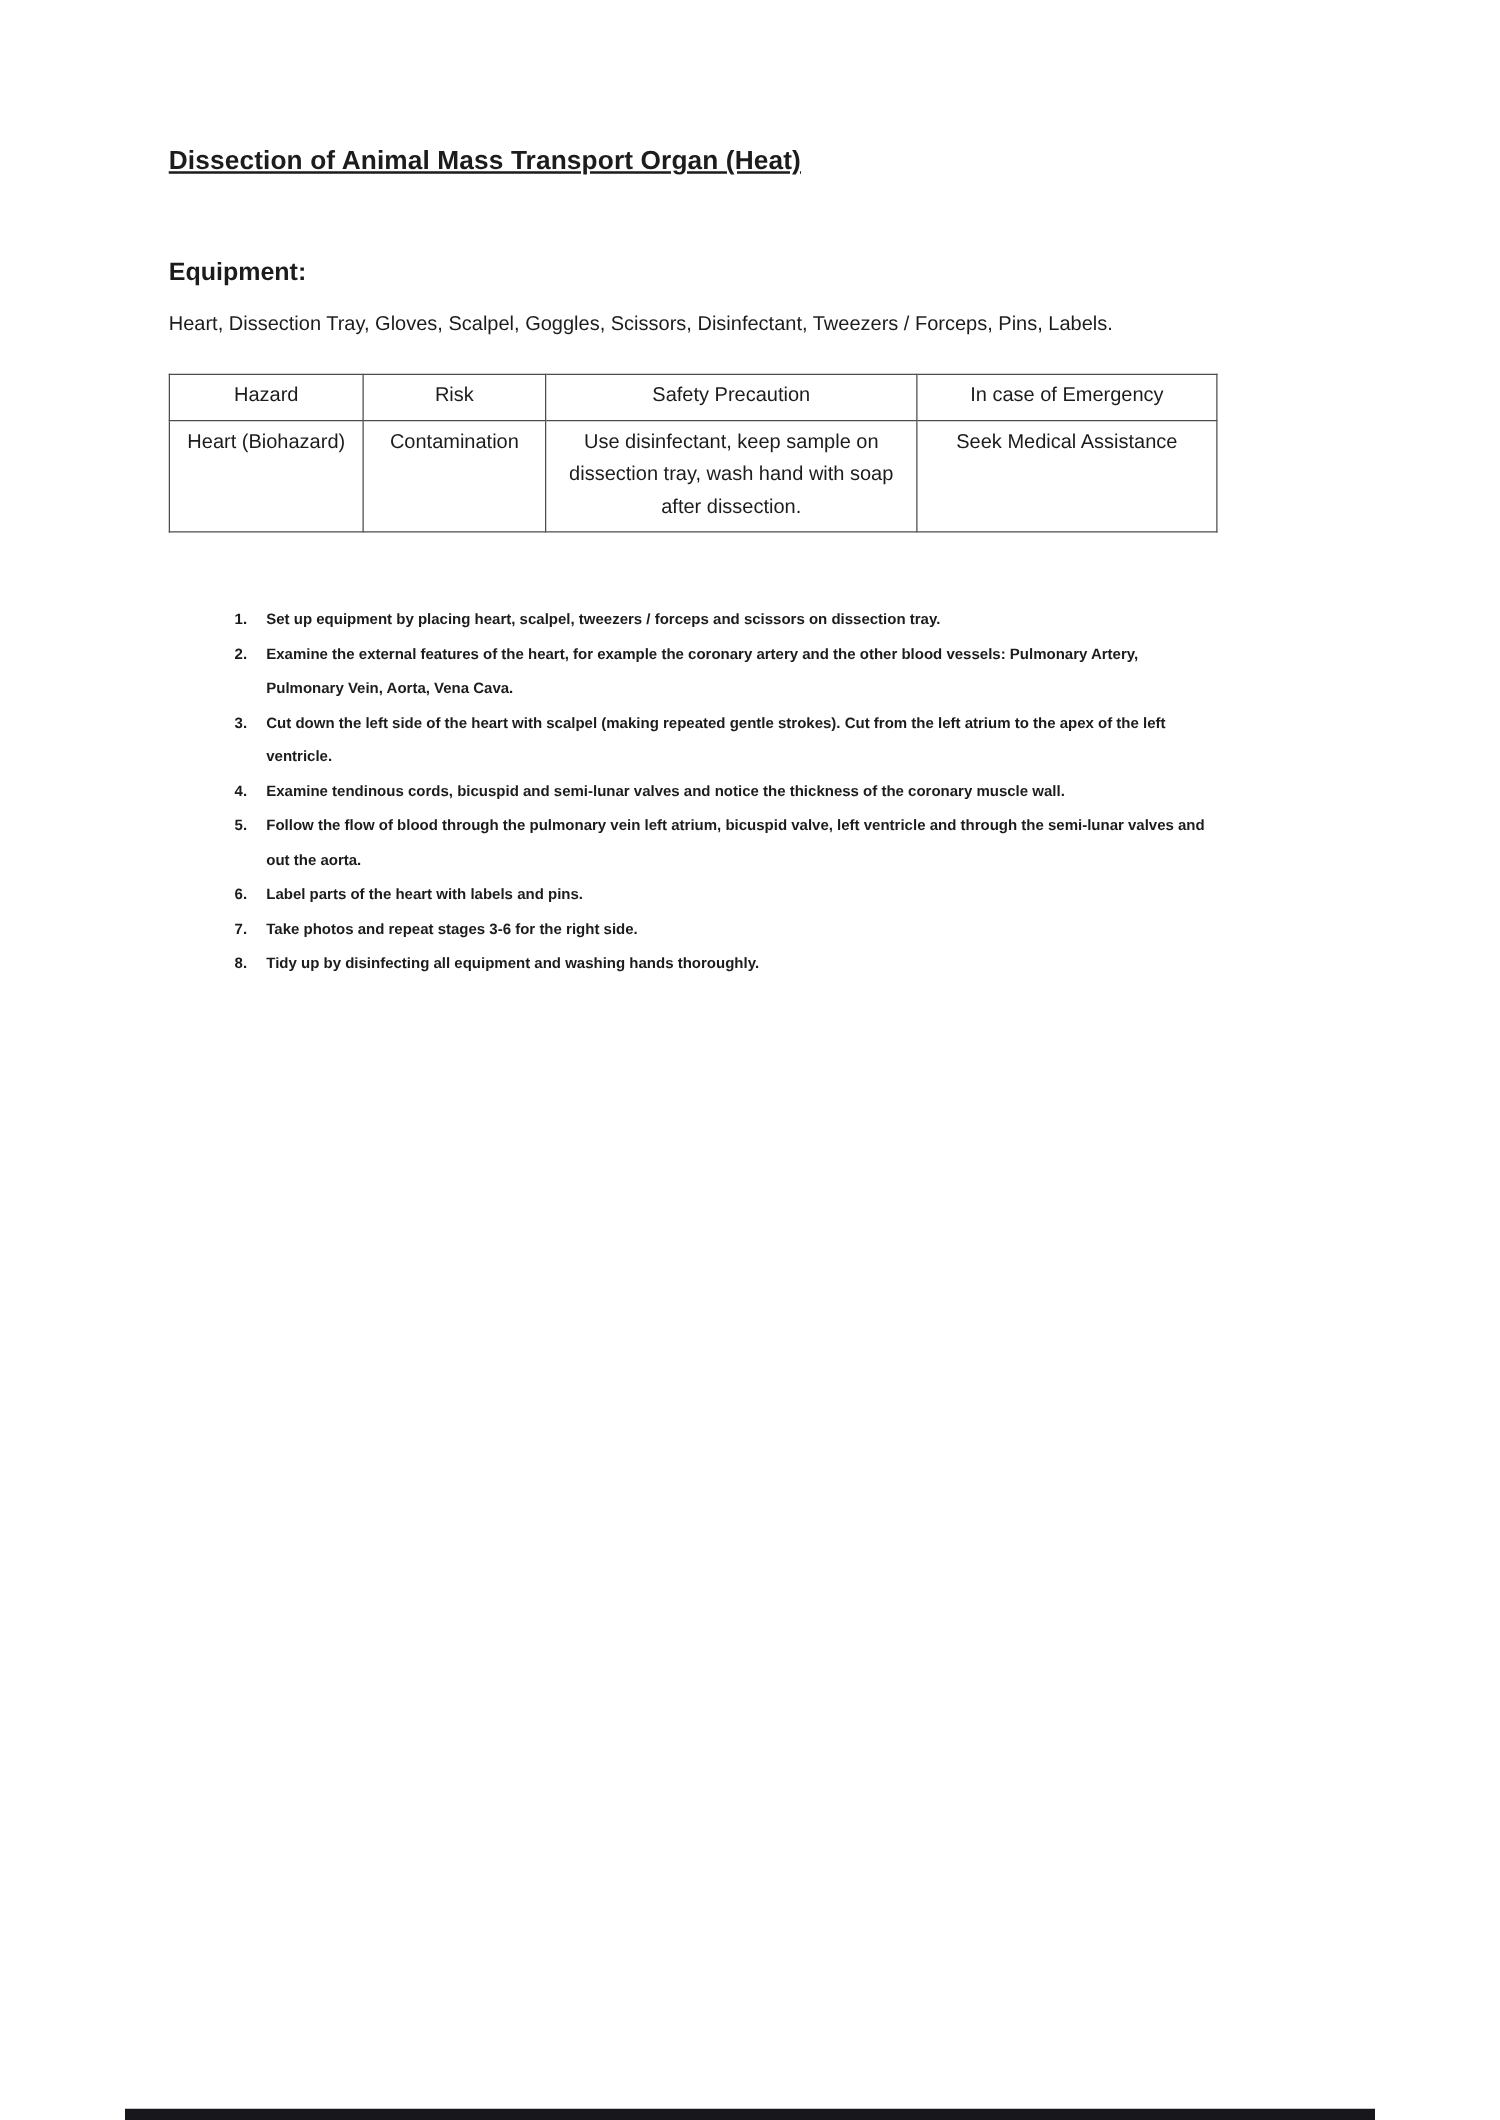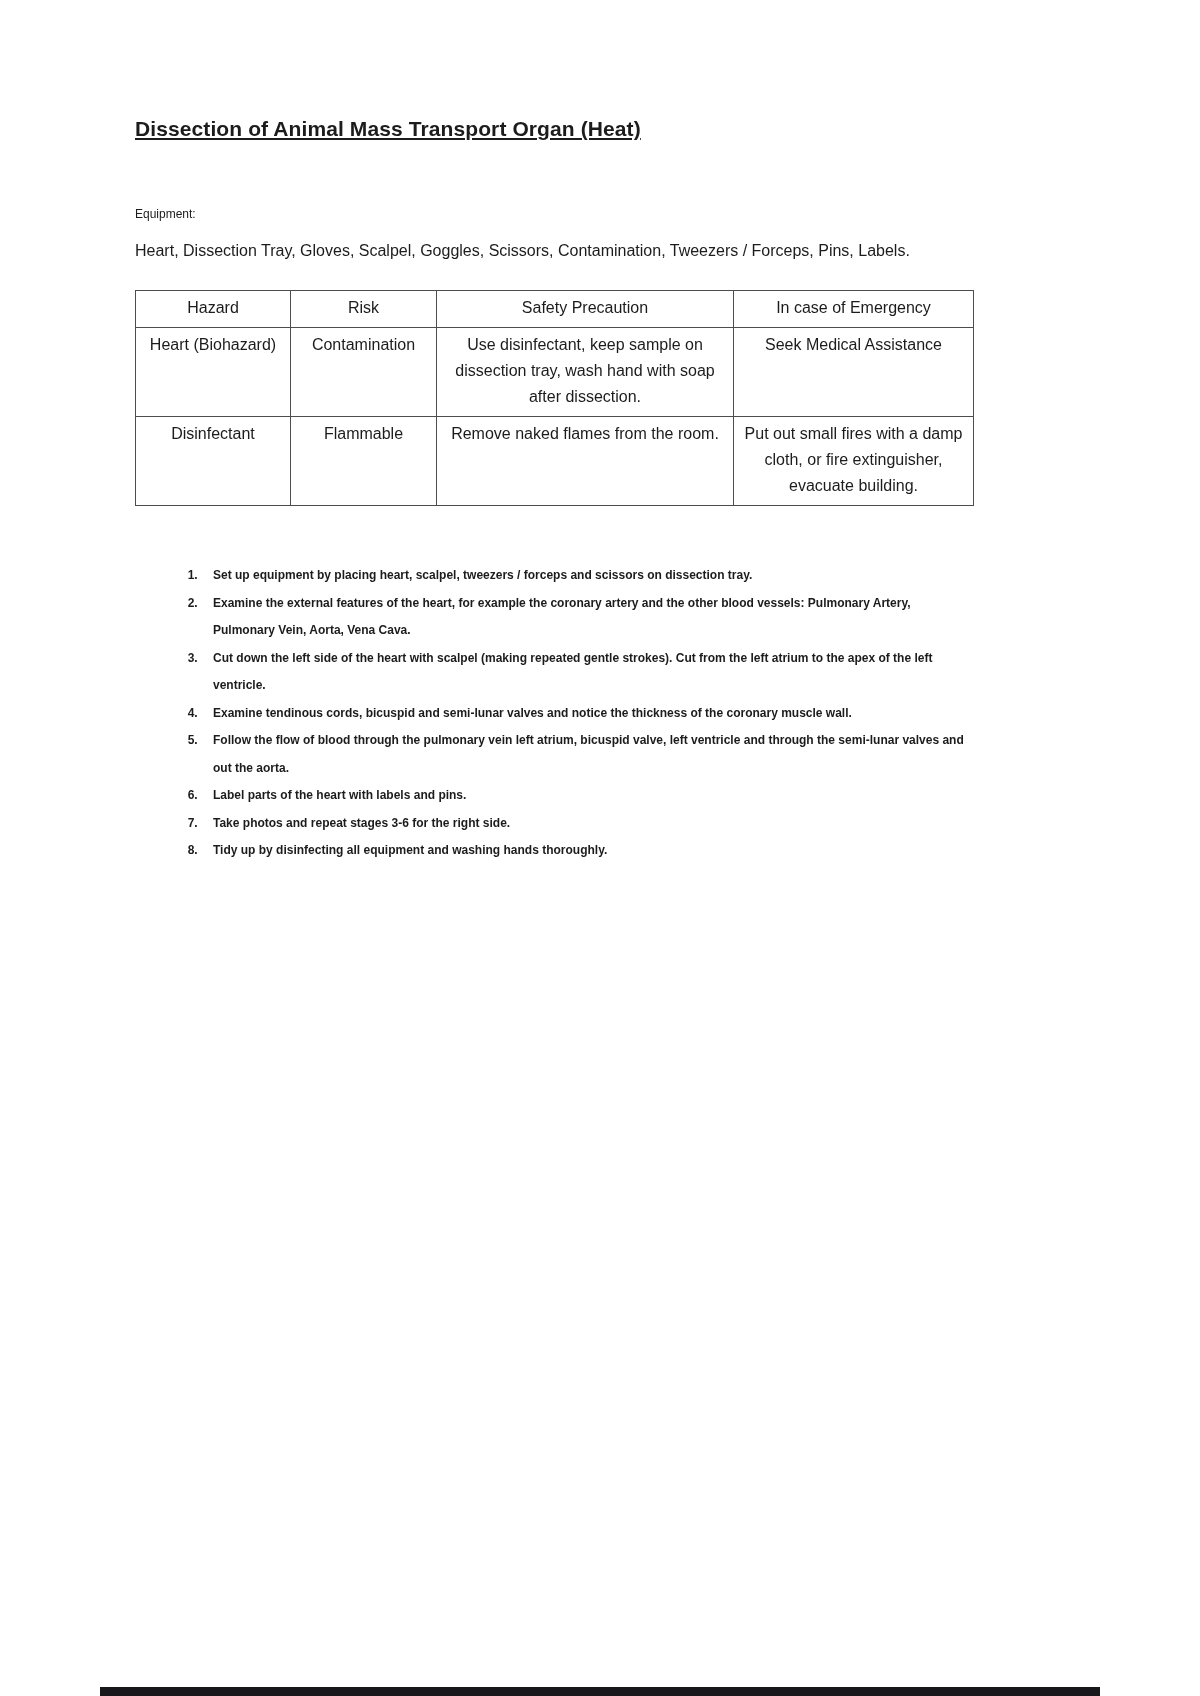--- a/index.html
+++ b/index.html
@@ -22,23 +22,23 @@
     width: 838px;
   }
   .doc-title {
     font-size: 21px;
     font-weight: bold;
     text-decoration: underline;
     margin: 0 0 66px 0;
     letter-spacing: 0.1px;
   }
   .section-heading {
-    font-size: 12px;
+    font-size: 20px;
     margin: 0 0 16px 0;
-    font-weight: normal;
+    font-weight: bold;
   }
   .body-paragraph {
     font-size: 16px;
     line-height: 27px;
     margin: 0 0 26px 0;
   }
   .risk-heading {
     margin-bottom: 16px;
   }
   table.risk-table {
@@ -87,21 +87,21 @@
   }
 </style>
 </head>
 <body>
 
 <div class="page-content">
 
   <h1 class="doc-title">Dissection of Animal Mass Transport Organ (Heat)</h1>
 
   <p class="section-heading">Equipment:</p>
-  <p class="body-paragraph">Heart, Dissection Tray, Gloves, Scalpel, Goggles, Scissors, Contamination, Tweezers / Forceps, Pins, Labels.</p>
+  <p class="body-paragraph">Heart, Dissection Tray, Gloves, Scalpel, Goggles, Scissors, Disinfectant, Tweezers / Forceps, Pins, Labels.</p>
 
 
   <table class="risk-table">
     <colgroup>
       <col class="col-hazard">
       <col class="col-risk">
       <col class="col-safety">
       <col class="col-emerg">
     </colgroup>
     <thead>
@@ -112,26 +112,20 @@
         <th>In case of Emergency</th>
       </tr>
     </thead>
     <tbody>
       <tr>
         <td>Heart (Biohazard)</td>
         <td>Contamination</td>
         <td>Use disinfectant, keep sample on dissection tray, wash hand with soap after dissection.</td>
         <td>Seek Medical Assistance</td>
       </tr>
-      <tr>
-        <td>Disinfectant</td>
-        <td>Flammable</td>
-        <td>Remove naked flames from the room.</td>
-        <td>Put out small fires with a damp cloth, or fire extinguisher, evacuate building.</td>
-      </tr>
     </tbody>
   </table>
 
   <div class="method-section">
     <ol class="method-list">
       <li>Set up equipment by placing heart, scalpel, tweezers / forceps and scissors on dissection tray.</li>
       <li>Examine the external features of the heart, for example the coronary artery and the other blood vessels: Pulmonary Artery, Pulmonary Vein, Aorta, Vena Cava.</li>
       <li>Cut down the left side of the heart with scalpel (making repeated gentle strokes). Cut from the left atrium to the apex of the left ventricle.</li>
       <li>Examine tendinous cords, bicuspid and semi-lunar valves and notice the thickness of the coronary muscle wall.</li>
       <li>Follow the flow of blood through the pulmonary vein left atrium, bicuspid valve, left ventricle and through the semi-lunar valves and out the aorta.</li>

